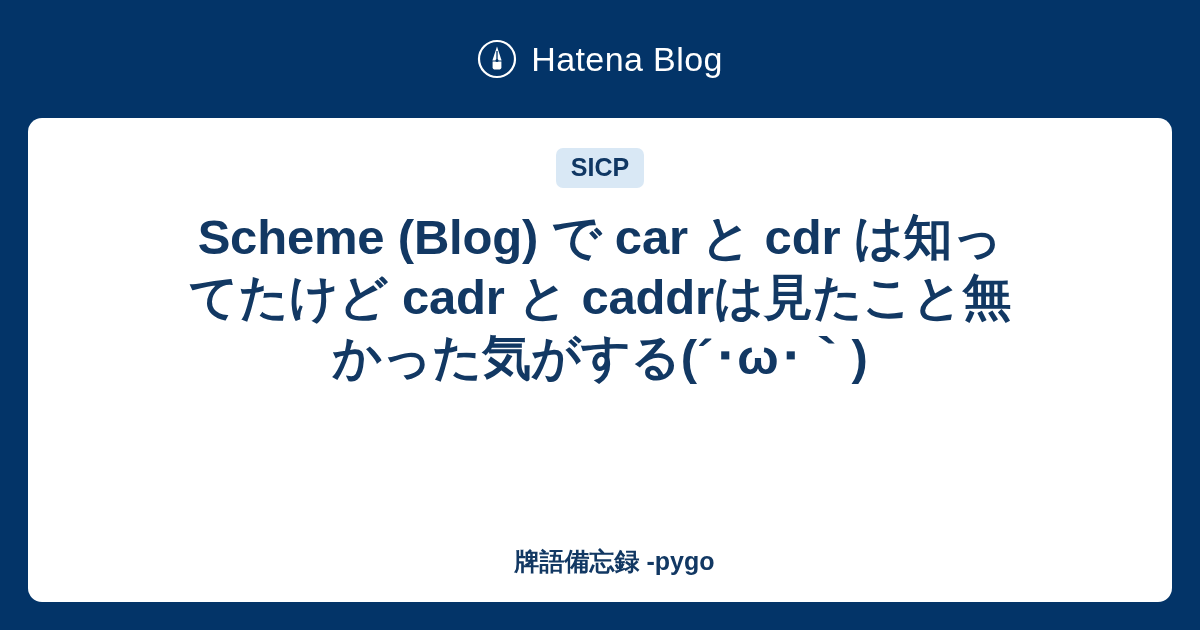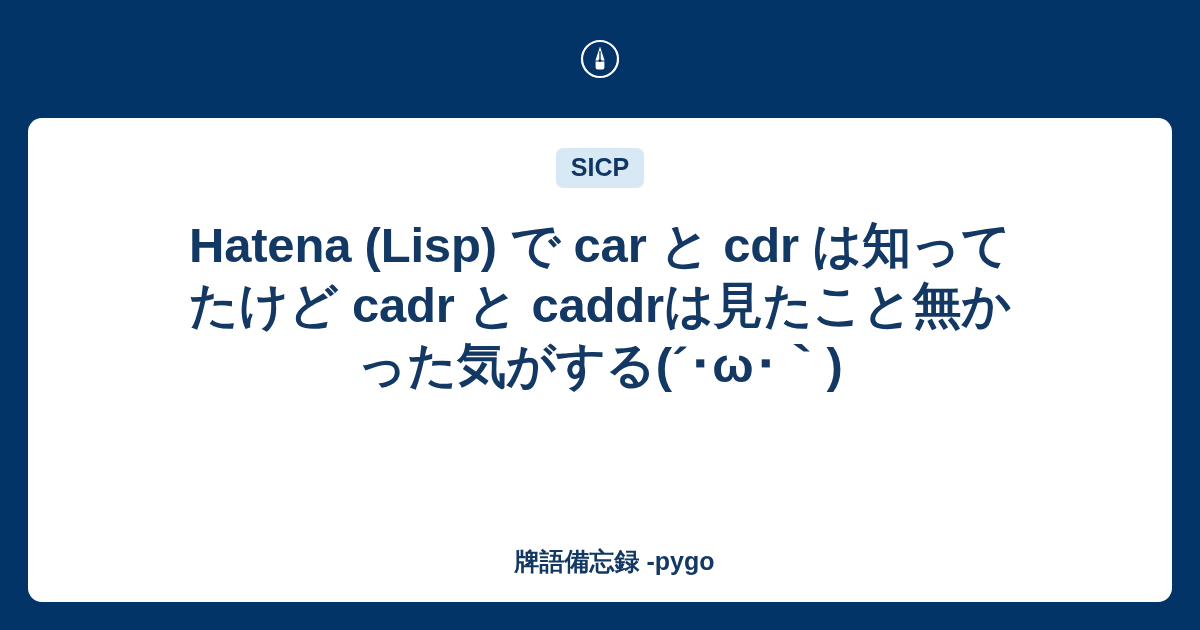--- a/index.html
+++ b/index.html
@@ -61,21 +61,21 @@
     align-items: center;
     padding: 30px 40px 26px;
   }
 
   
   .tag-row {
     display: flex;
     gap: 15px;
     justify-content: center;
     align-items: center;
-    margin-bottom: 28px;
+    margin-bottom: 20px;
   }
 
   .tag {
     background: #d9e8f5;
     color: #103763;
     font-size: 25px;
     font-weight: 700;
     border-radius: 7px;
     padding: 5px 15px 7px;
     line-height: 1.12;
@@ -114,26 +114,27 @@
   <div class="brand">
     <span class="brand-mark">
       <svg viewBox="0 0 40 40" width="40" height="40" aria-hidden="true">
         <circle cx="20" cy="20" r="18" fill="none" stroke="#ffffff" stroke-width="2.2"></circle>
         <path d="M20 7.5 L24.6 21.5 L15.4 21.5 Z" fill="#ffffff"></path>
         <path d="M15.6 22.4 H24.4 V28.6 Q24.4 30.4 22.8 30.4 H17.2 Q15.6 30.4 15.6 28.6 Z" fill="#ffffff"></path>
         <circle cx="20" cy="21.6" r="1.5" fill="#033468"></circle>
         <rect x="19.35" y="12" width="1.3" height="9.6" fill="#033468"></rect>
       </svg>
     </span>
+    <span class="brand-name">Hatena Blog</span>
   </div>
 </div>
 
 <div class="card">
 
   <div class="tag-row">
     <span class="tag">SICP</span>
   </div>
 
-  <h1 class="entry-title">Hatena (Lisp) で car と cdr は知ってたけど cadr と caddrは見たこと無かった気がする(´･ω･｀)</h1>
+  <h1 class="entry-title">Scheme (Blog) で car と cdr は知ってたけど cadr と caddrは見たこと無かった気がする(´･ω･｀)</h1>
 
   <div class="blog-name">牌語備忘録 -pygo</div>
 
 </div>
 
 </body></html>

